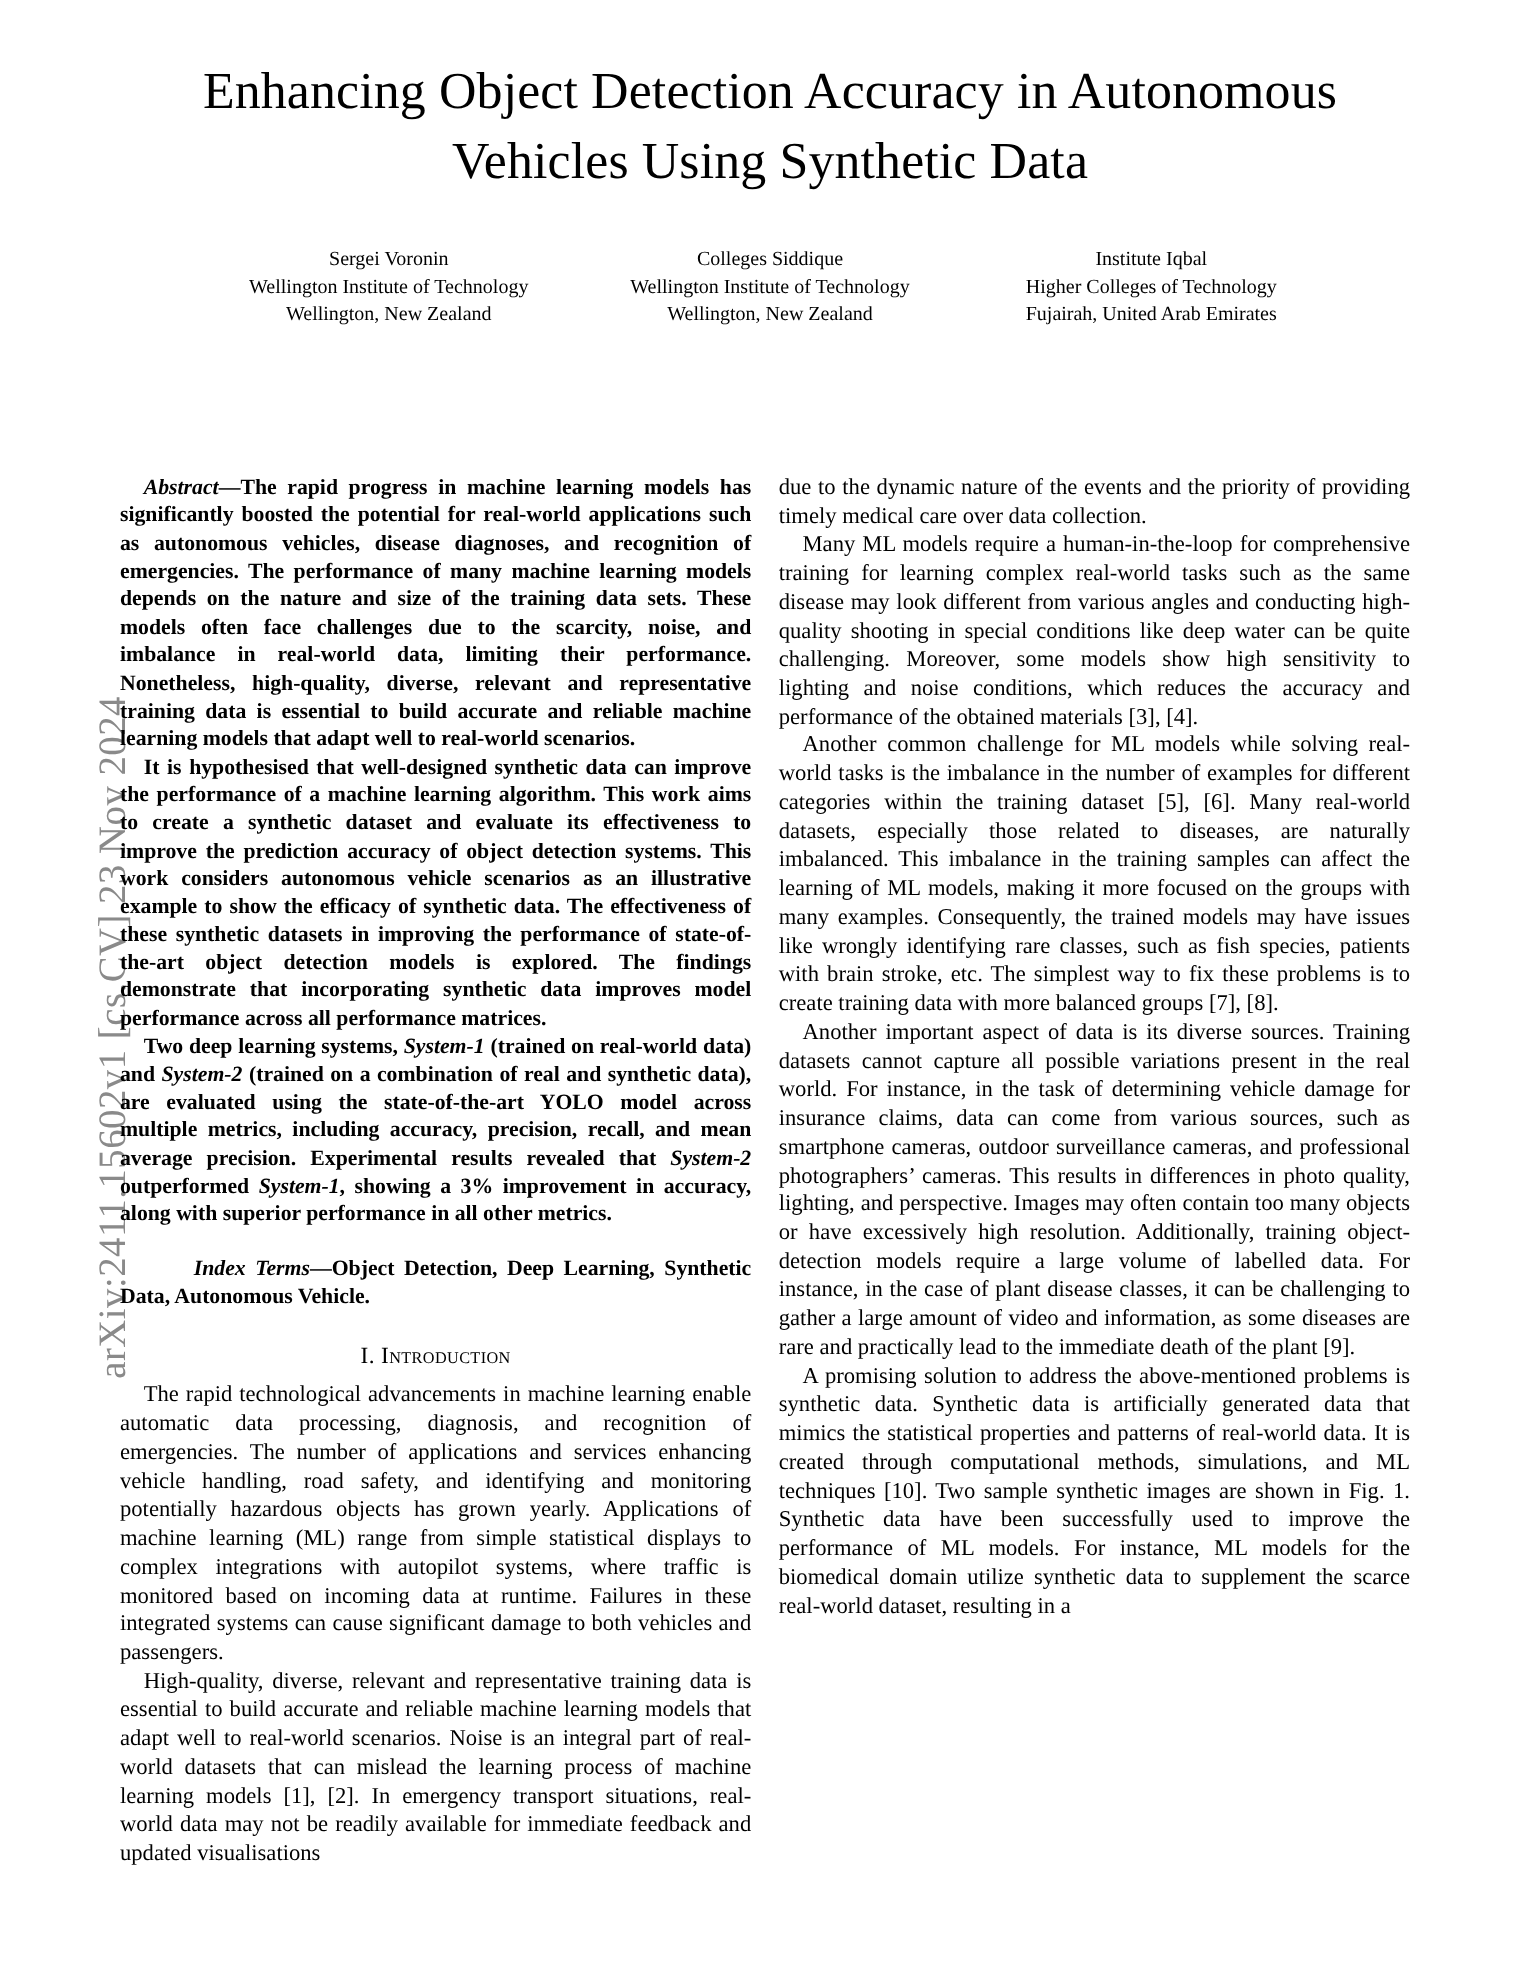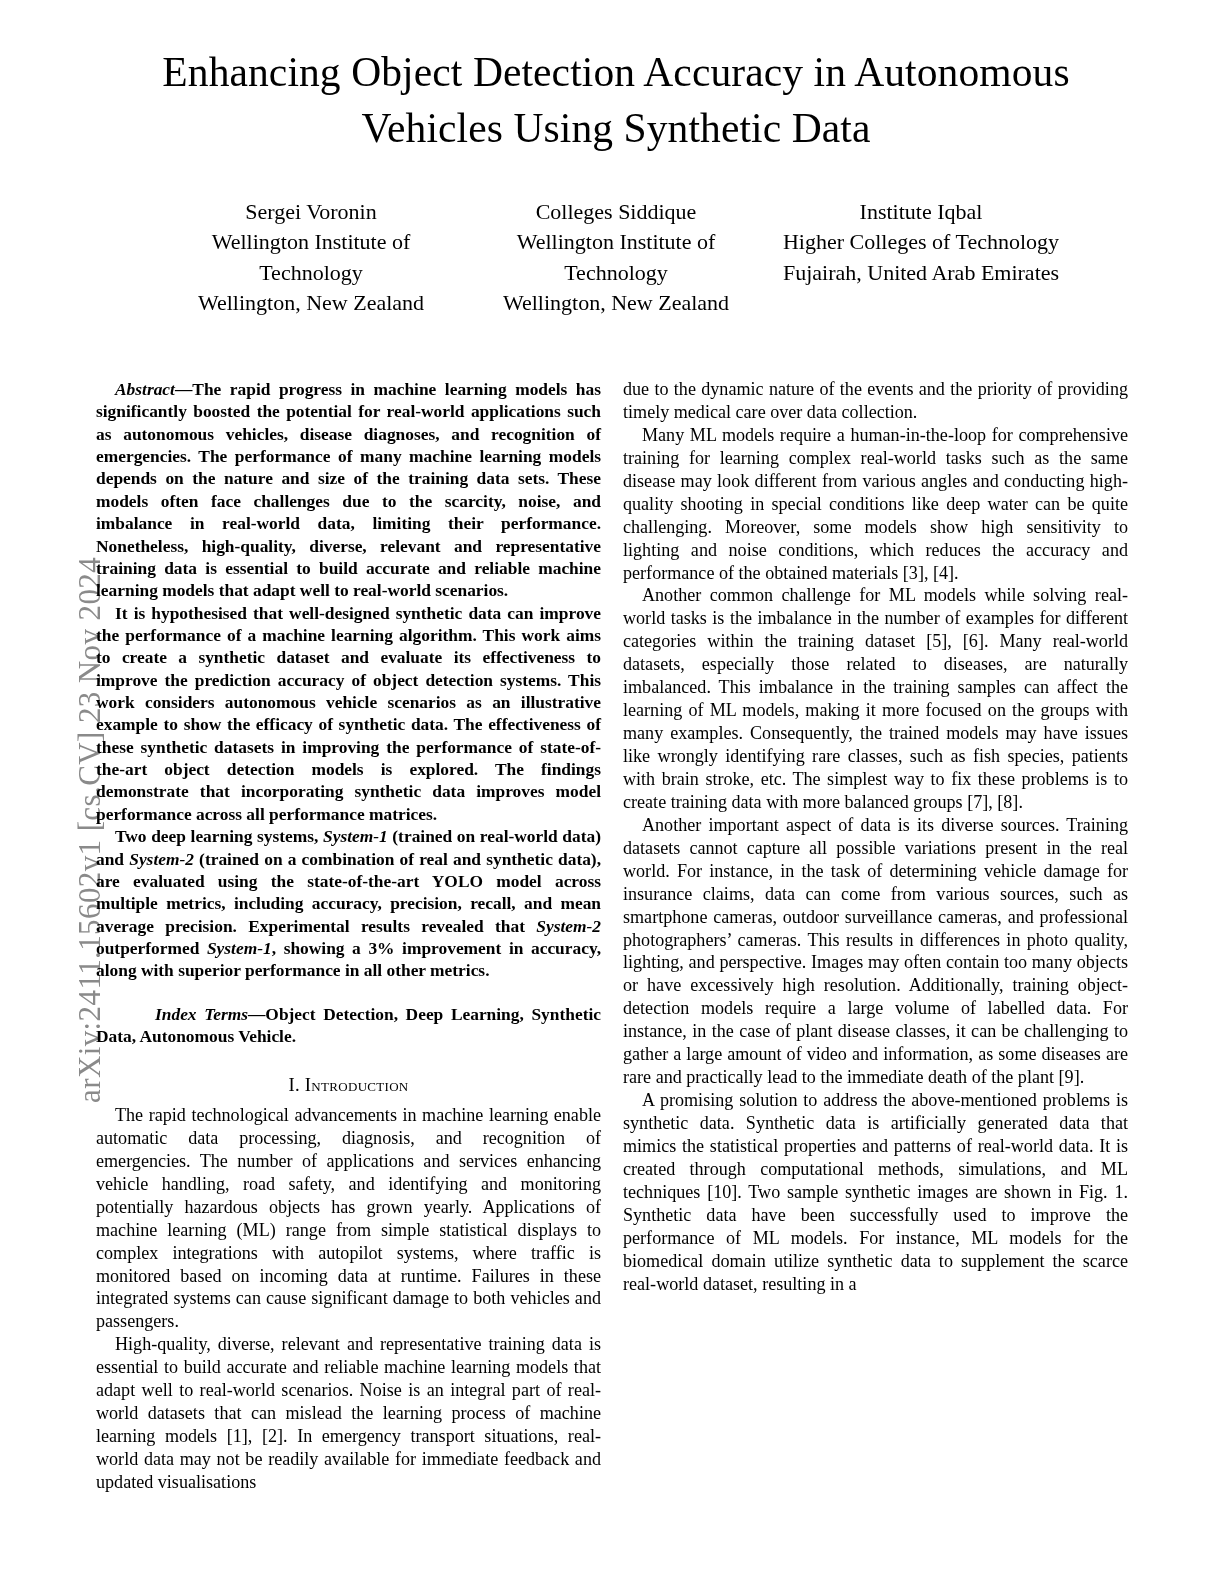--- a/index.html
+++ b/index.html
@@ -60,21 +60,21 @@
 
   
   #authors-row {
     display: flex;
     justify-content: center;
     margin-top: 41px;
   }
   .author-block {
     width: 305px;
     text-align: center;
-    font-size: 22px;
+    font-size: 16px;
     line-height: 1.38;
   }
   .author-name { display: block; }
   .author-affil { display: block; }
   .author-loc { display: block; }
 
   
   #body-columns {
     position: absolute;
     left: 96px;

